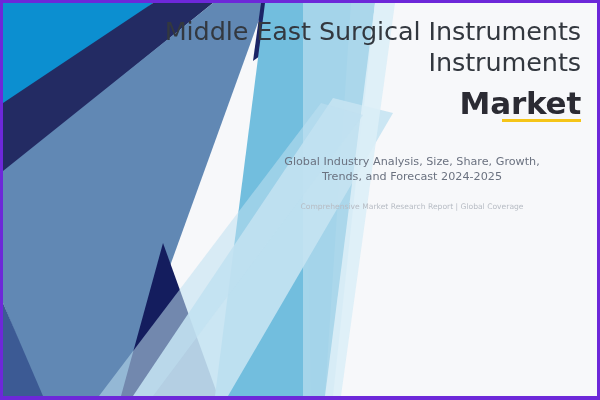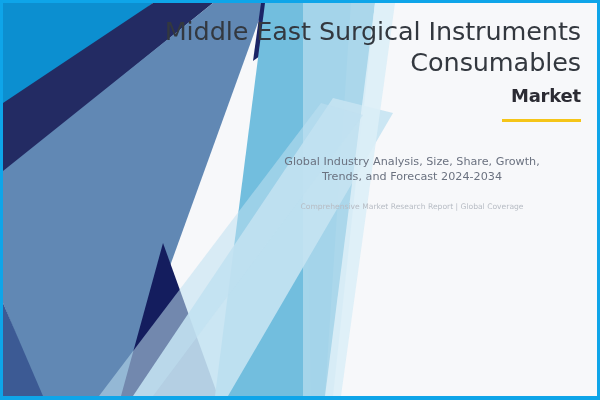--- a/index.html
+++ b/index.html
@@ -4,21 +4,21 @@
 <style>
   html, body {
     margin: 0;
     padding: 0;
     background: #ffffff;
   }
   #cover {
     position: relative;
     width: 600px;
     height: 400px;
-    background: #0ea5e9;
+    background: #6d28d9;
     overflow: hidden;
     font-family: "DejaVu Sans", sans-serif;
   }
   .canvas {
     position: absolute;
     left: 3px;
     top: 3px;
     width: 594px;
     height: 393px;
     background: #f7f8fa;
@@ -49,21 +49,21 @@
     font-weight: 400;
     color: #33383f;
     letter-spacing: -0.1px;
   }
   .market-word {
     position: absolute;
     left: 300px;
     top: 82px;
     width: 278px;
     text-align: right;
-    font-size: 18px;
+    font-size: 31px;
     font-weight: 700;
     color: #2b2b33;
     letter-spacing: -0.2px;
   }
   .market-rule {
     position: absolute;
     left: 499px;
     top: 116px;
     width: 79px;
     height: 3px;
@@ -123,29 +123,29 @@
 
       <polygon points="372,0 392,0 338,393 322,393" fill="#dceef7" opacity="0.9"></polygon>
 
       <polygon points="318,100 360,112 150,393 96,393" fill="#bfe0f1" opacity="0.55"></polygon>
     </svg>
 
     <div class="text-layer">
       <div class="main-title">
         <span>Middle East Surgical Instruments</span>
         <br>
-        <span>Consumables</span>
+        <span>Instruments</span>
       </div>
 
       <div class="market-word">Market</div>
       <div class="market-rule"></div>
 
       <div class="subtitle">
         <span>Global Industry Analysis, Size, Share, Growth,</span>
         <br>
-        <span>Trends, and Forecast 2024-2034</span>
+        <span>Trends, and Forecast 2024-2025</span>
       </div>
 
       <div class="caption">Comprehensive Market Research Report | Global Coverage</div>
     </div>
 
   </div>
 </div>
 
 </body></html>

